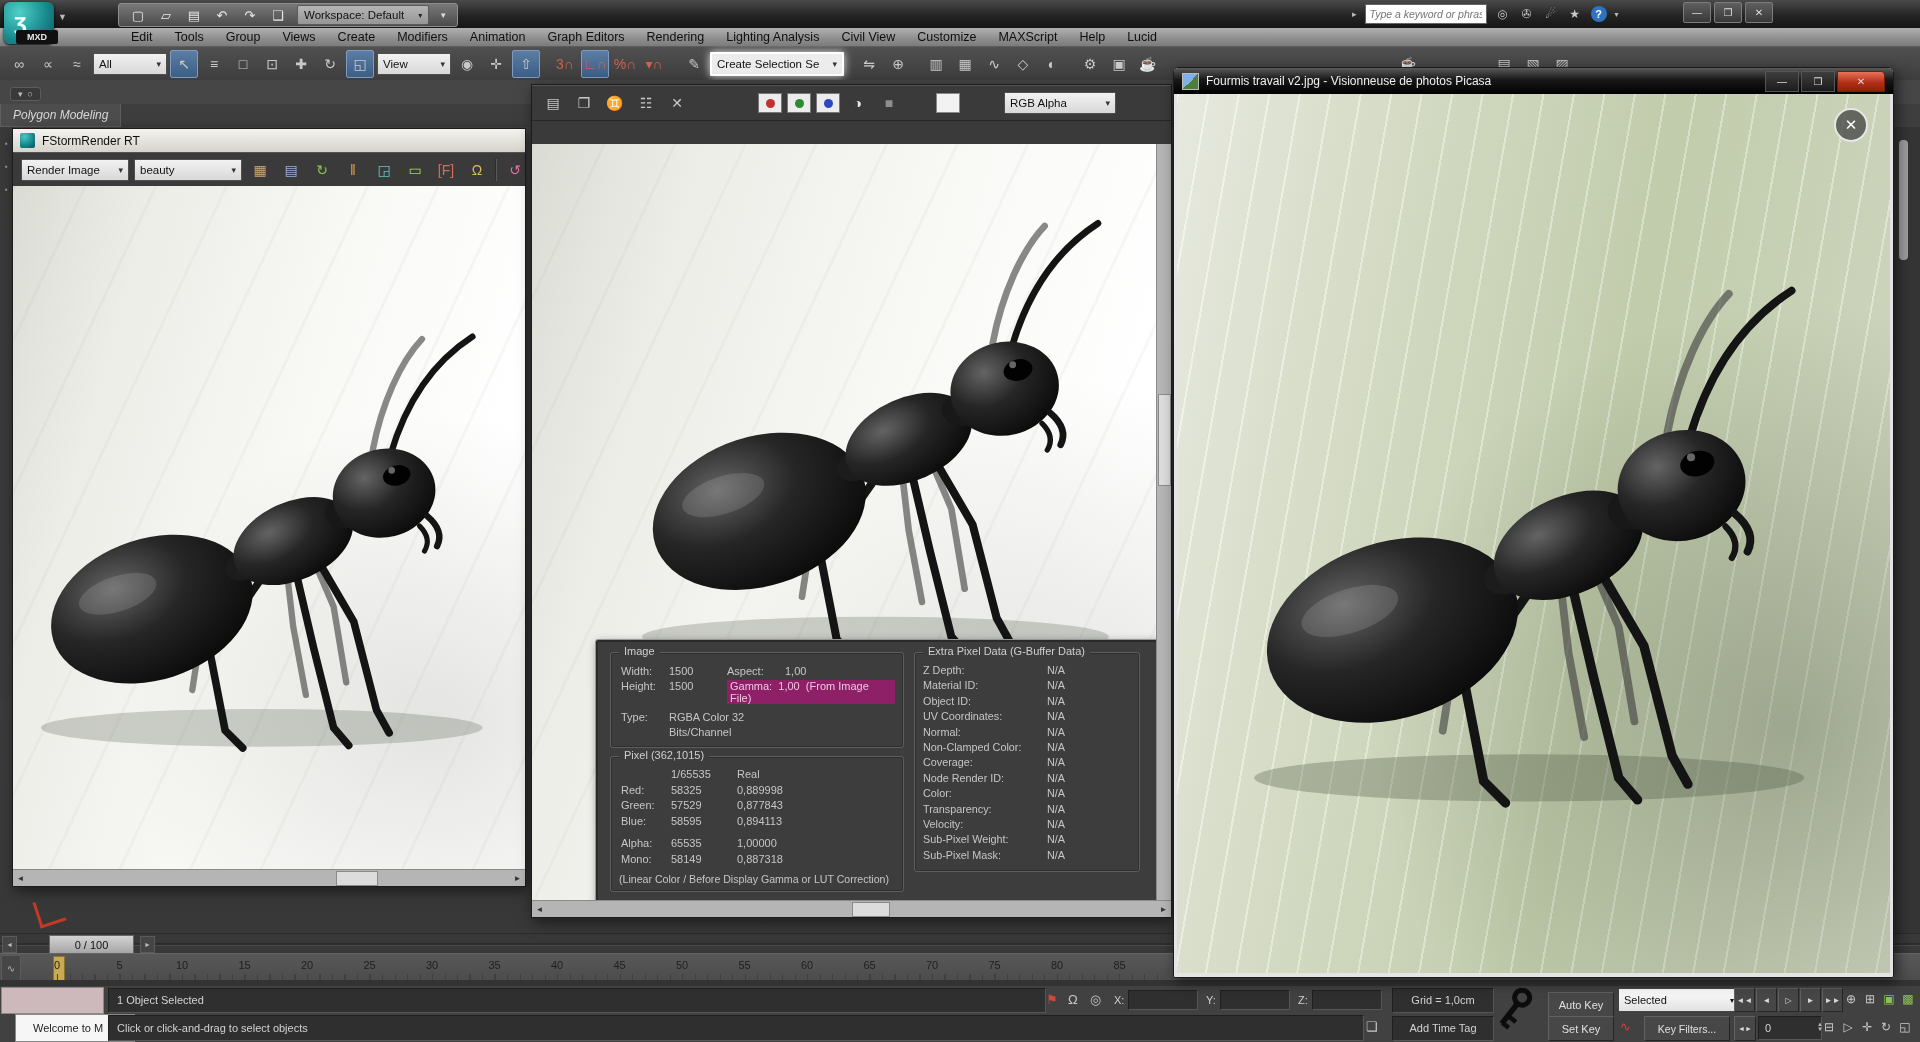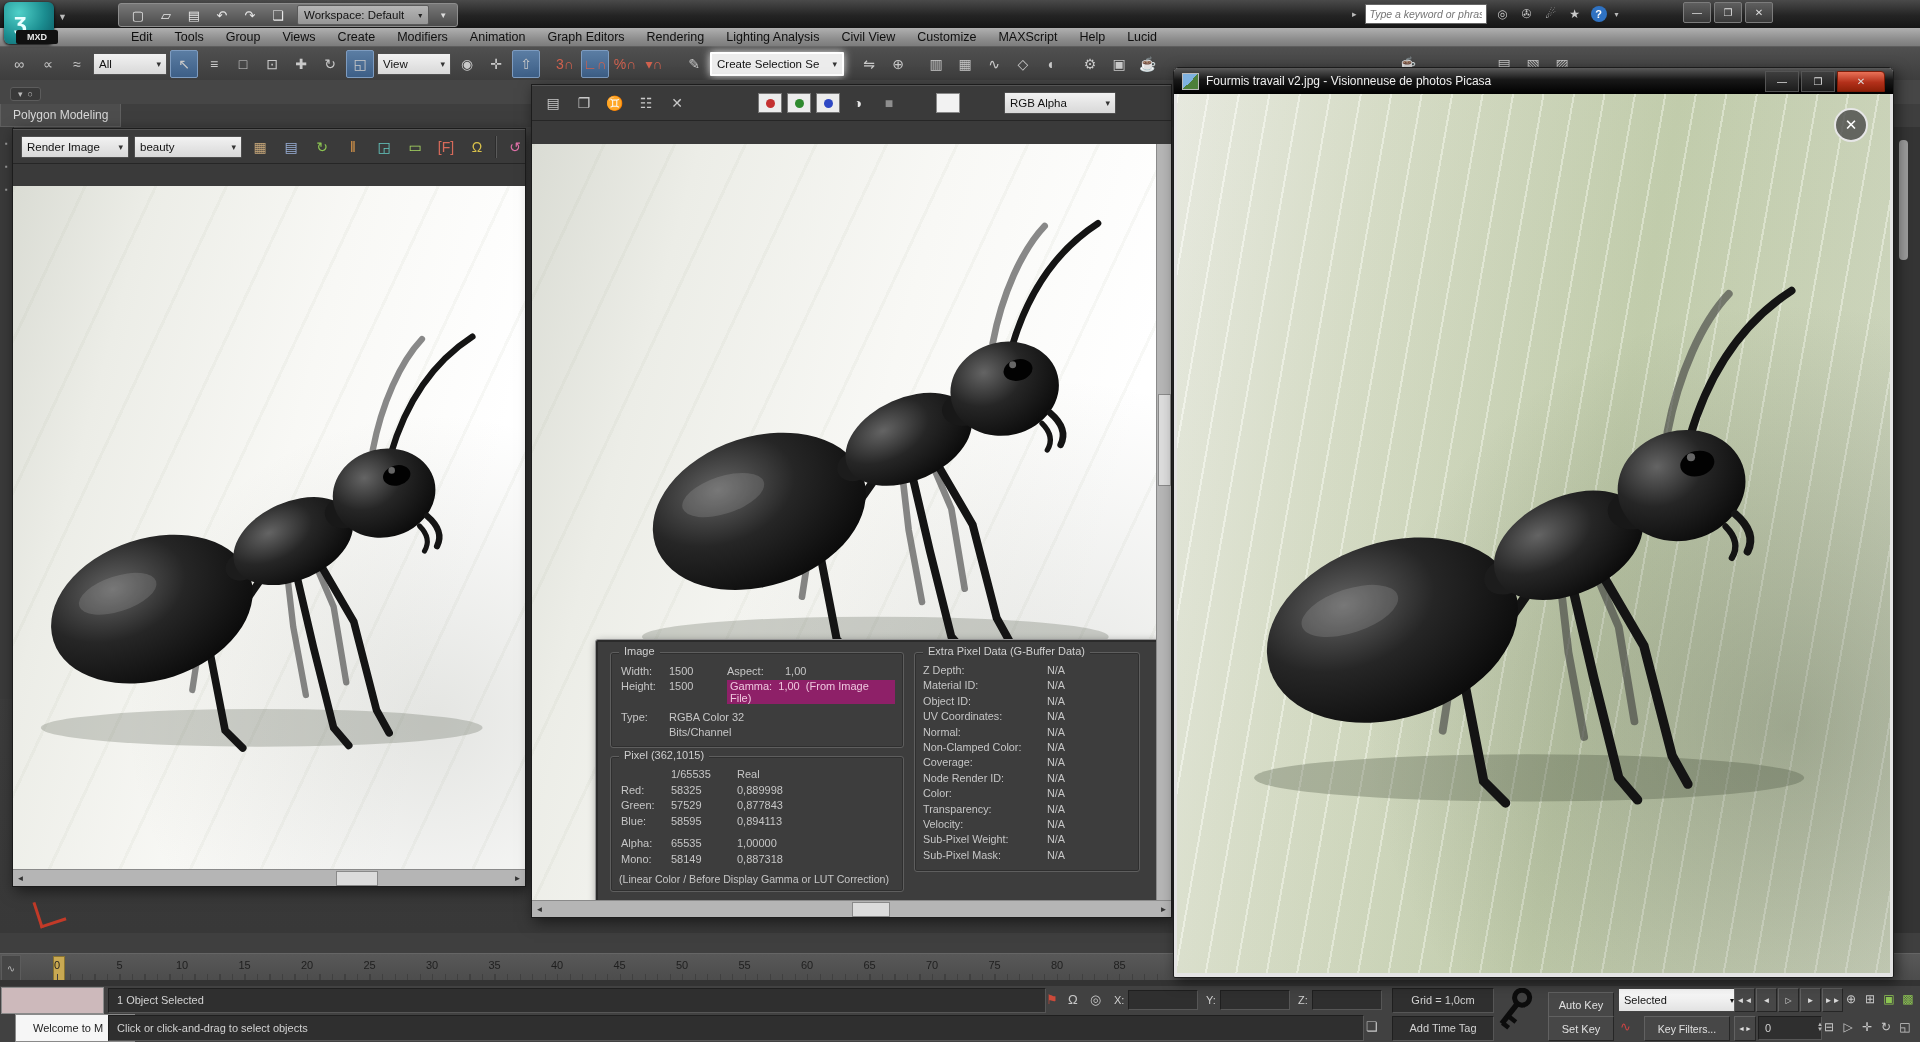--- a/index.html
+++ b/index.html
@@ -53,21 +53,21 @@
   .tb-sw{width:22px;height:18px;border:1px solid #888;flex:0 0 auto;}
   
   #ribbon-row{left:0;top:80px;width:1920px;height:24px;background:#464646;display:flex;align-items:flex-end;z-index:5;}
   .ribbon-tab{font-size:12px;color:#c6c6c6;padding:0 14px;line-height:23px;}
   .ribbon-tab.active{background:linear-gradient(#616161,#4c4c4c);color:#f2f2f2;
     border:1px solid #6e6e6e;border-bottom:none;border-radius:3px 3px 0 0;}
   #ribbon-flyout{display:flex;align-items:center;gap:5px;margin-left:10px;margin-bottom:3px;
     background:#393939;border:1px solid #5c5c5c;border-radius:3px;padding:1px 7px;color:#bbb;font-size:9px;}
   #panel-row{left:0;top:104px;width:1920px;height:23px;background:#3e3e3e;z-index:5;}
   #panel-tab{position:absolute;left:0;top:0;height:22px;background:#4d4d4d;border:1px solid #5f5f5f;
-    border-top:none;color:#d8d8d8;font-size:12px;padding:0 12px;line-height:22px;}
+    border-top:none;color:#d8d8d8;font-size:12px;padding:0 12px;line-height:22px;font-style:italic;}
   
   #viewport{left:0;top:127px;width:1920px;height:806px;background:linear-gradient(#454545,#383838);z-index:1;}
   #left-strip{left:0;top:127px;width:13px;height:560px;background:#3a3a3a;border-right:1px solid #2d2d2d;
     z-index:2;display:flex;flex-direction:column;align-items:center;gap:14px;padding-top:12px;color:#9a9a9a;font-size:8px;}
   #world-axis{left:36px;top:898px;width:24px;height:24px;border-left:3px solid #c23a28;
     border-bottom:3px solid #c23a28;transform:rotate(-18deg);z-index:2;}
   #right-strip{left:1894px;top:127px;width:26px;height:806px;background:#343434;z-index:2;}
   #right-scroll{left:1899px;top:140px;width:9px;height:120px;background:#9c9c9c;border-radius:4px;z-index:3;}
   
   .win{position:absolute;border:1px solid #1c1c1c;box-shadow:3px 4px 14px rgba(0,0,0,.55);}
@@ -310,20 +310,24 @@
   <div class="abs" id="left-strip">
       <span>▪</span>
       <span>▪</span>
       <span>▪</span>
     </div>
   <div class="abs" id="world-axis"></div>
   <div class="abs" id="right-strip"></div>
   <div class="abs" id="right-scroll"></div>
 
   <div class="win" id="fstorm">
+    <div class="win-title">
+      <span class="max-logo"></span>
+      <span>FStormRender RT</span>
+    </div>
     <div class="dark-tools" id="fstorm-tools">
         <span class="tb-dd" style="width: 96px;">
           <span class="dd-label">Render Image</span>
           <span class="dd-arrow">▾</span>
         </span>
         <span class="tb-dd" style="width: 96px;">
           <span class="dd-label">beauty</span>
           <span class="dd-arrow">▾</span>
         </span>
         <span class="tbi" style="color: rgb(200, 168, 122);">▦</span>
@@ -579,20 +583,26 @@
   <circle cx="308" cy="148" r="2.6" fill="#787878" opacity="0.85"></circle>
   <g stroke="#141414" fill="none" stroke-linecap="round">
     <path d="M336,184 Q350,196 344,208" stroke-width="5"></path>
               <path d="M330,192 Q340,202 334,212" stroke-width="4"></path>
   </g>
           </svg></div>
       <span id="picasa-close">✕</span>
     </div>
   </div>
 
+  <div class="abs" id="tsrow">
+    <span class="groove"></span>
+    <span class="ts-arr" style="left:2px;">◄</span>
+    <span id="ts-handle">0 / 100</span>
+    <span class="ts-arr" style="left:140px;">►</span>
+  </div>
   <div class="abs" id="ruler">
     <span id="ruler-btn">∿</span>
     <span id="frame-marker"></span>
     <span id="tickmarks"></span>
     <span id="ruler-ticks"><span class="tick" style="left: 57px;">0</span><span class="tick" style="left: 119.5px;">5</span><span class="tick" style="left: 182px;">10</span><span class="tick" style="left: 244.5px;">15</span><span class="tick" style="left: 307px;">20</span><span class="tick" style="left: 369.5px;">25</span><span class="tick" style="left: 432px;">30</span><span class="tick" style="left: 494.5px;">35</span><span class="tick" style="left: 557px;">40</span><span class="tick" style="left: 619.5px;">45</span><span class="tick" style="left: 682px;">50</span><span class="tick" style="left: 744.5px;">55</span><span class="tick" style="left: 807px;">60</span><span class="tick" style="left: 869.5px;">65</span><span class="tick" style="left: 932px;">70</span><span class="tick" style="left: 994.5px;">75</span><span class="tick" style="left: 1057px;">80</span><span class="tick" style="left: 1119.5px;">85</span></span>
   </div>
   <div class="abs" id="sep-bottom"></div>
 
   <div class="abs" id="statusbar">
     <span id="listener-pink"></span>

